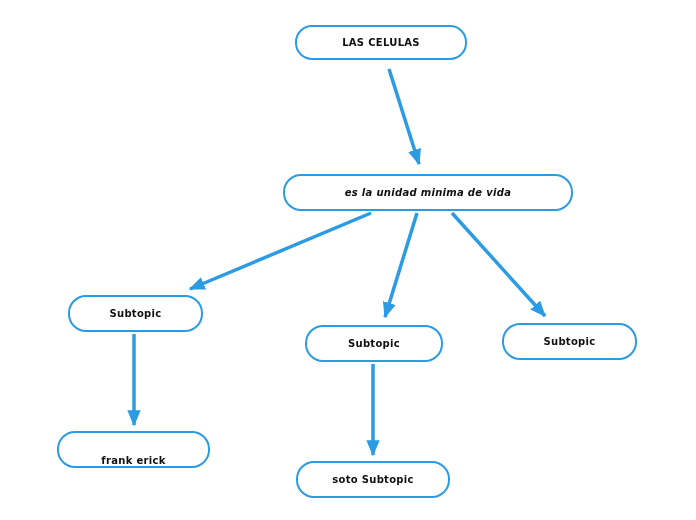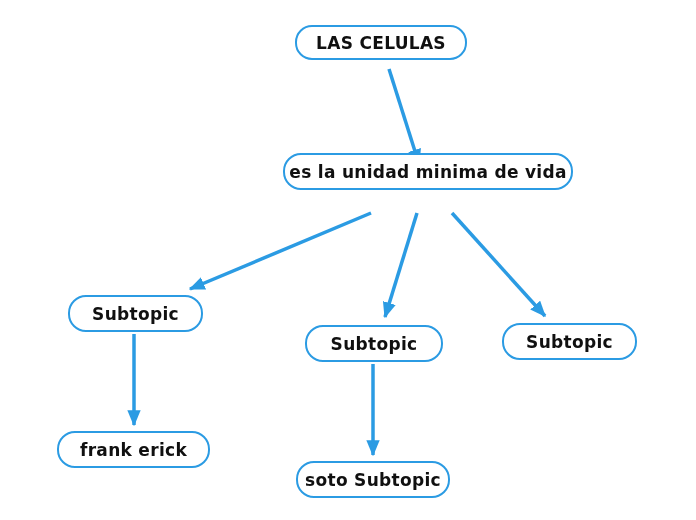--- a/index.html
+++ b/index.html
@@ -29,33 +29,33 @@
     background: #ffffff;
     border: 2px solid #2b9be3;
     border-radius: 18px;
     display: flex;
     align-items: center;
     justify-content: center;
     cursor: pointer;
   }
   .node .label {
     font-weight: bold;
-    font-size: 17px;
+    font-size: 10px;
     letter-spacing: 0.3px;
     color: #101010;
     white-space: nowrap;
     padding: 0 10px;
   }
   
   #node-root          { left: 295px; top: 25px;  width: 172px; height: 35px; border-radius: 17px; }
-  #node-main-idea     { left: 283px; top: 153px; width: 290px; height: 37px; }
+  #node-main-idea     { left: 283px; top: 174px; width: 290px; height: 37px; font-style: italic; }
   #node-subtopic-left { left: 68px;  top: 295px; width: 135px; height: 37px; }
   #node-subtopic-mid  { left: 305px; top: 325px; width: 138px; height: 37px; }
   #node-subtopic-right{ left: 502px; top: 323px; width: 135px; height: 37px; }
-  #node-frank-erick   { left: 57px;  top: 431px; width: 153px; height: 37px; }
+  #node-frank-erick   { left: 57px;  top: 431px; width: 153px; height: 37px; align-items: flex-end; }
   #node-soto-huillca  { left: 296px; top: 461px; width: 154px; height: 37px; }
 </style>
 </head>
 <body>
 
 <div class="canvas">
 
   <svg class="edges-layer" width="696" height="520" viewBox="0 0 696 520" xmlns="http://www.w3.org/2000/svg">
     <defs>
       <marker id="arrowhead" viewBox="0 0 12 10" refX="11" refY="5" markerWidth="16" markerHeight="14" markerUnits="userSpaceOnUse" orient="auto">

